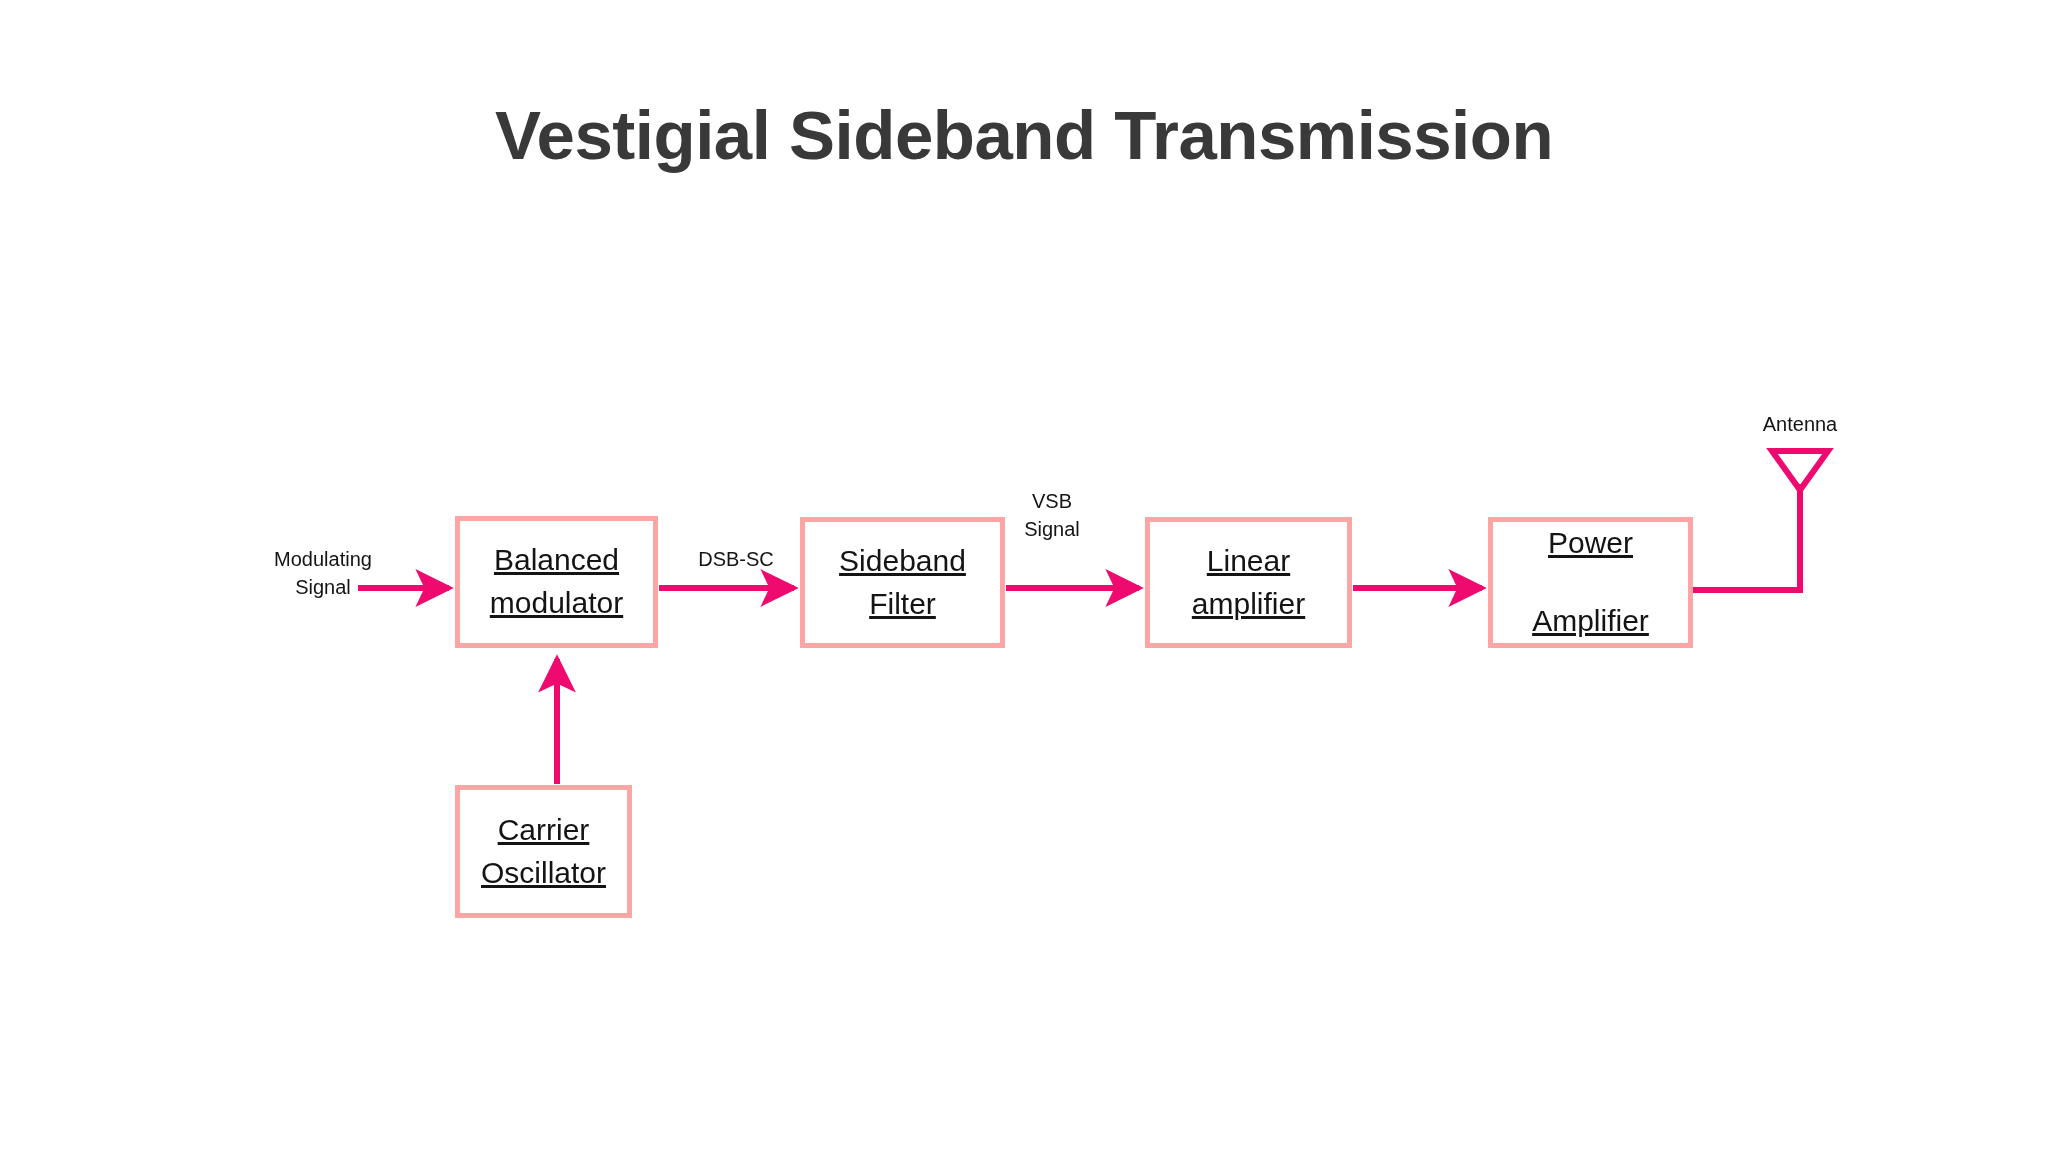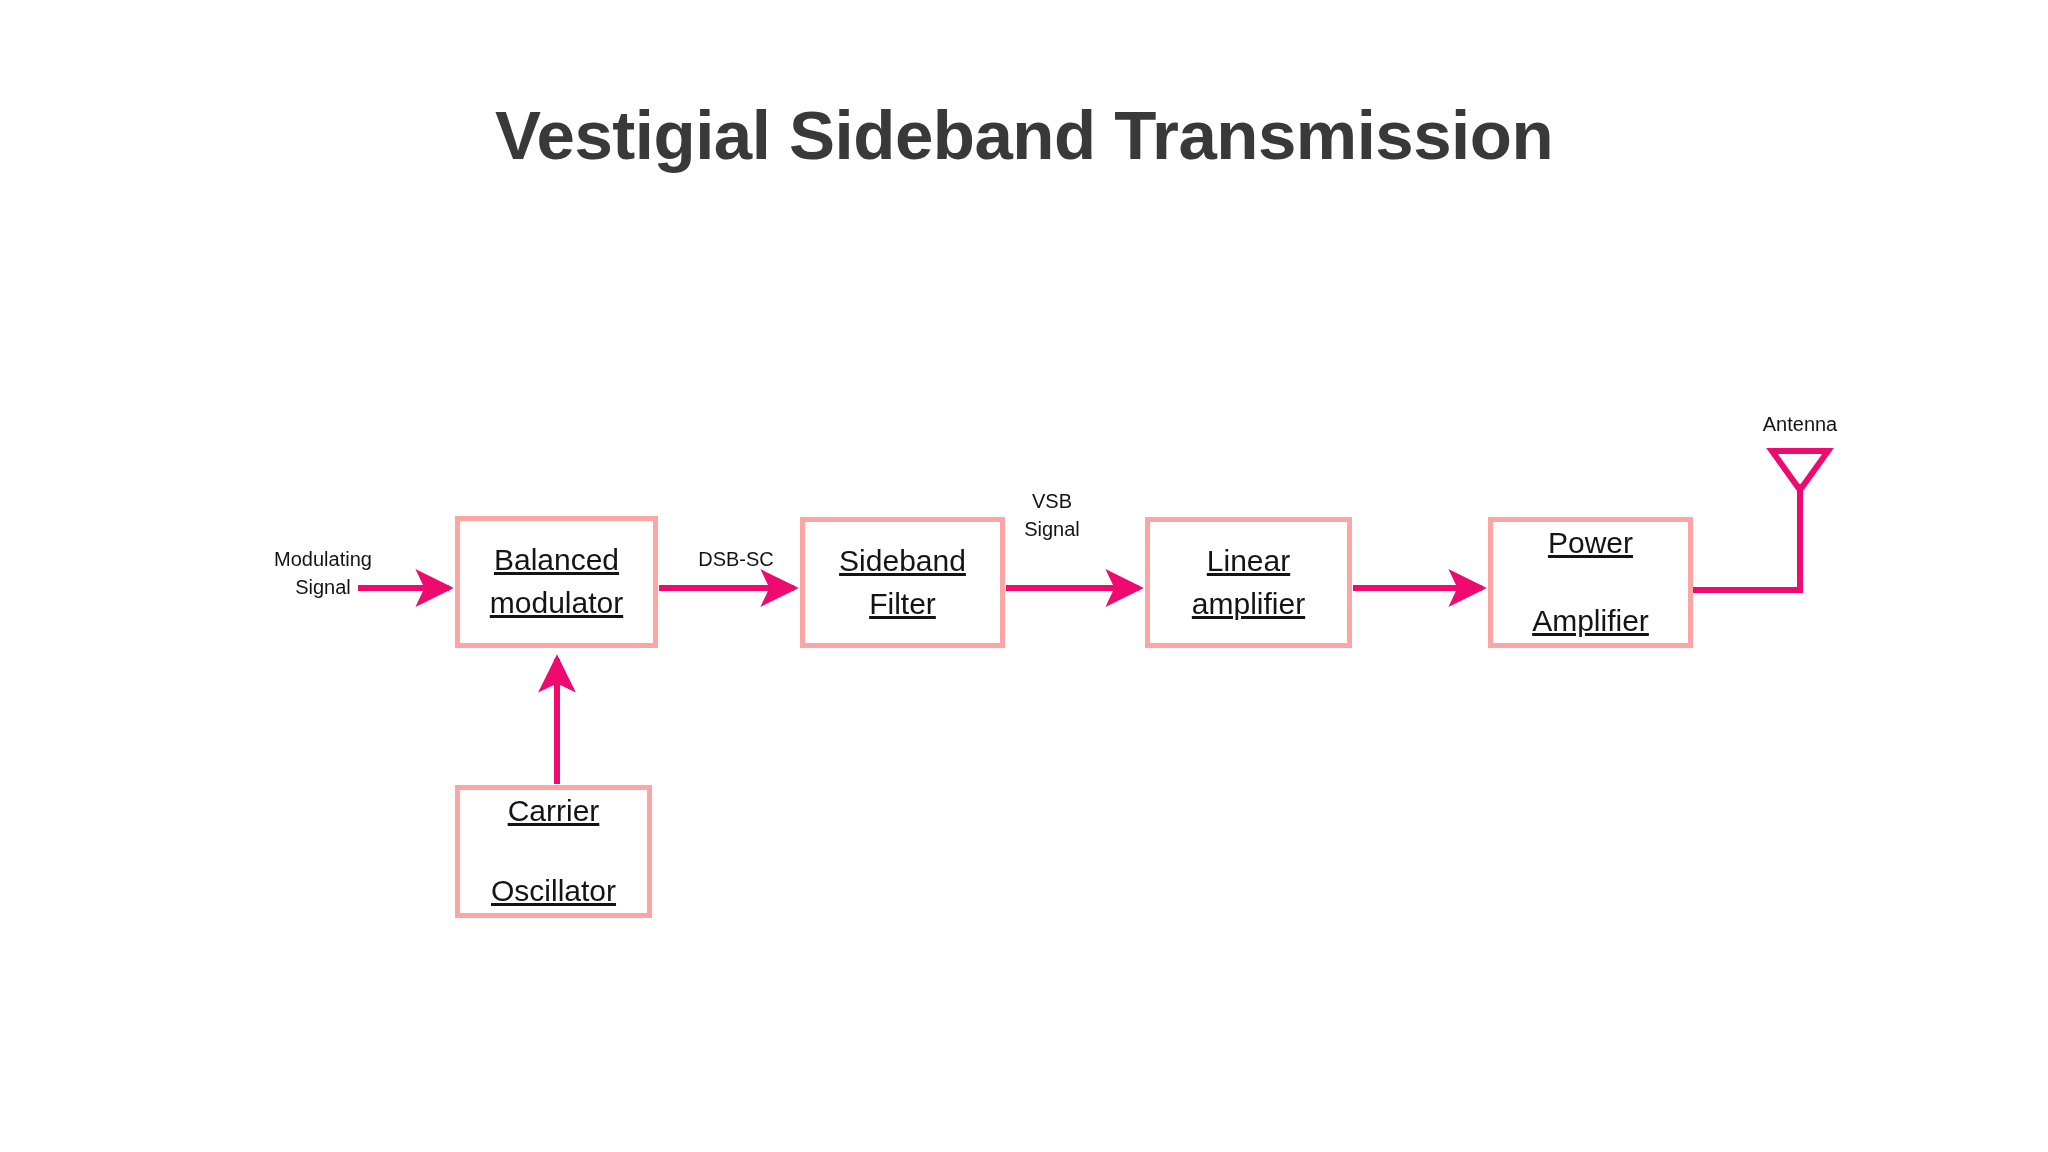--- a/index.html
+++ b/index.html
@@ -145,21 +145,21 @@
     <div class="block" style="left:1145px; top:517px; width:207px; height:131px;">
       <span class="ln">Linear</span>
       <span class="ln">amplifier</span>
     </div>
 
     <div class="block" style="left:1488px; top:517px; width:205px; height:131px;justify-content:space-between;">
       <span class="ln">Power</span>
       <span class="ln">Amplifier</span>
     </div>
 
-    <div class="block" style="left:455px; top:785px; width:197px; height:133px;justify-content:space-between;">
+    <div class="block" style="left:455px; top:785px; width:177px; height:133px;">
       <span class="ln">Carrier</span>
       <span class="ln">Oscillator</span>
     </div>
 
     <div class="label" style="left:228px; top:545px; width:158px;margin-left:16px;">
       <span class="ln">Modulating</span>
       <span class="ln">Signal</span>
     </div>
 
     <div class="label" style="left:676px; top:545px; width:120px;">

